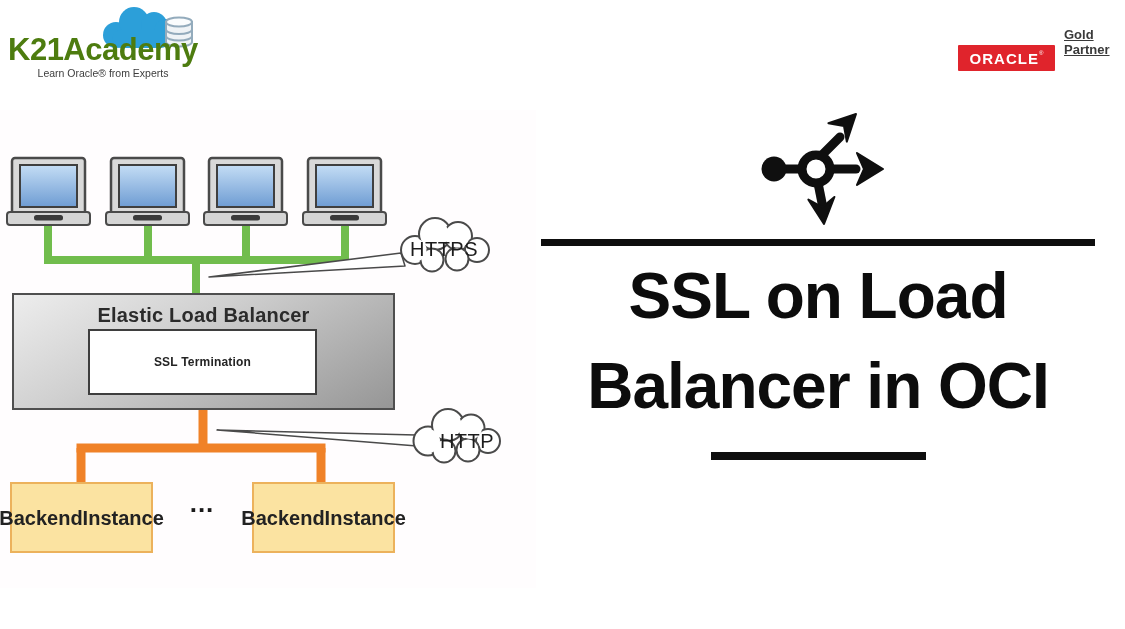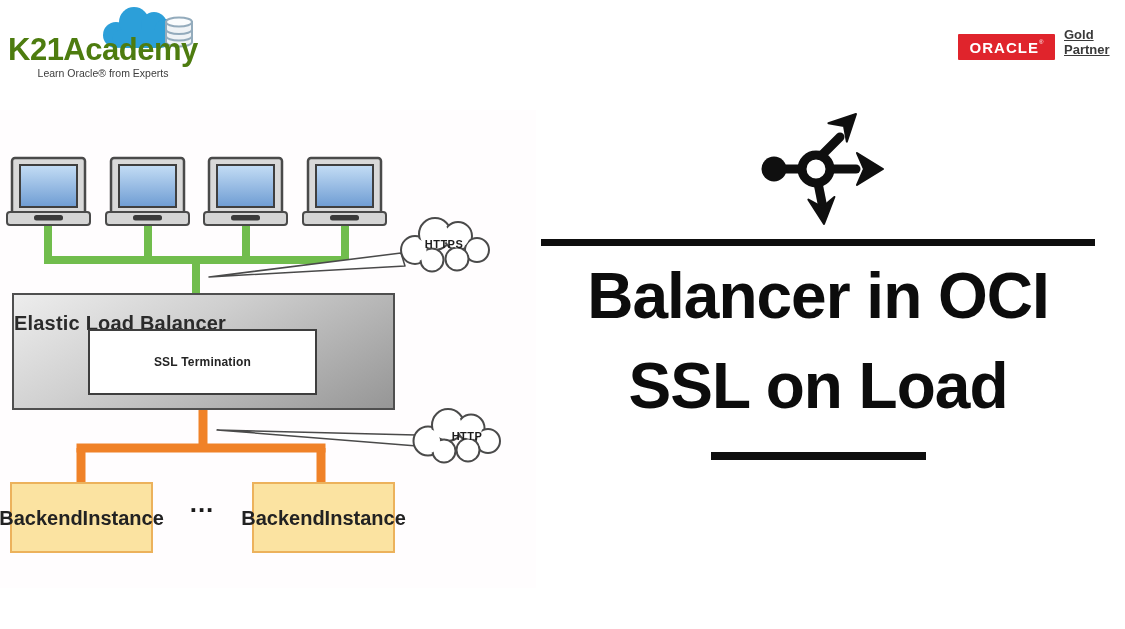--- a/index.html
+++ b/index.html
@@ -13,52 +13,52 @@
   .logo-text{
     position:absolute;left:0;top:30px;width:200px;
     font-size:31px;font-weight:bold;letter-spacing:-0.5px;color:#4d7c0f;line-height:31px;
   }
   .logo-tagline{
     position:absolute;left:0;top:63px;width:190px;text-align:center;
     font-size:10.5px;color:#3d3d3d;
   }
   .oracle-badge{position:absolute;left:958px;top:28px;width:160px;height:30px;}
   .oracle-red{
-    position:absolute;left:0;top:6px;width:97px;height:26px;background:#E0242C;
+    position:absolute;left:0;top:17px;width:97px;height:26px;background:#E0242C;
     display:flex;align-items:center;justify-content:center;border-radius:1px;
   }
   .oracle-red .oracle-name{color:#fff;font-weight:bold;font-size:15px;letter-spacing:1px;}
   .oracle-red .oracle-mark{color:#fff;font-size:6px;vertical-align:top;position:relative;top:-5px;}
   .oracle-tier{position:absolute;left:106px;top:0px;color:#3a3a3a;font-weight:bold;font-size:13px;line-height:14.5px;text-decoration:underline;}
   
   .diagram-panel{position:absolute;left:0;top:110px;width:536px;height:478px;background:#fffdfe;}
   .diagram-svg{position:absolute;left:0;top:0;width:536px;height:478px;}
   .elb-box{
     position:absolute;left:12px;top:183px;width:379px;height:113px;
     background:linear-gradient(150deg,#ededed 0%,#cfcfcf 40%,#969696 100%);
     border:2px solid #4f4f4f;
   }
-  .elb-title{margin-top:17px;font-size:20px;font-weight:bold;color:#2b2b2b;letter-spacing:0.2px;}
+  .elb-title{margin-top:9px;text-align:center;font-size:20px;font-weight:bold;color:#2b2b2b;letter-spacing:0.2px;}
   .ssl-box{
     position:absolute;left:74px;top:34px;width:225px;height:62px;background:#ffffff;
     border:2px solid #3e3e3e;display:flex;align-items:center;justify-content:center;
     font-size:12px;font-weight:bold;color:#242424;letter-spacing:0.2px;
   }
   .backend-box{
     position:absolute;top:372px;width:139px;height:67px;background:#FBE3A1;border:2px solid #ecb25c;
     display:flex;align-items:center;justify-content:center;
     font-size:20px;font-weight:bold;color:#222;line-height:24px;
   }
   .backend-left{left:10px;}
   .backend-right{left:252px;}
   .backend-dots{
     position:absolute;left:186px;top:378px;width:32px;text-align:center;
     font-size:26px;font-weight:bold;color:#1a1a1a;letter-spacing:1px;
   }
-  .cloud-label{position:absolute;text-align:center;font-size:11px;font-weight:bold;color:#1c1c1c;letter-spacing:0.5px;}
+  .cloud-label{position:absolute;text-align:center;font-size:20px;font-weight:normal;color:#1c1c1c;letter-spacing:0.5px;}
   .cloud-label-https{left:399px;top:128px;width:90px;}
   .cloud-label-http{left:423px;top:320px;width:88px;}
   
   .lb-icon-svg{position:absolute;left:756px;top:107px;width:132px;height:118px;}
   .title-rule-top{position:absolute;left:541px;top:239px;width:554px;height:7px;background:#0e0e0e;}
   .main-title{
     position:absolute;left:528px;top:251px;width:580px;text-align:center;
     font-size:64px;font-weight:bold;letter-spacing:-1px;line-height:90px;color:#0c0c0c;
   }
   .title-rule-bottom{position:absolute;left:711px;top:452px;width:215px;height:8px;background:#0e0e0e;}
@@ -222,18 +222,18 @@
     <circle cx="60" cy="62" r="14" fill="#ffffff" stroke="#0F0F0F" stroke-width="9"></circle>
     <g fill="#0F0F0F" stroke="#0F0F0F" stroke-width="2" stroke-linejoin="round">
       <polygon points="101,46 127,62 101,78 108,62"></polygon>
       <polygon points="72.4,16.2 100,7 90.8,34.6 88,19"></polygon>
       <polygon points="52.4,92.6 68,117 78.4,90 66.3,100.2"></polygon>
     </g>
   </svg>
 
   <div class="title-rule-top"></div>
   <div class="main-title">
+    <div>SSL on Load</div>
     <div>Balancer in OCI</div>
-    <div>SSL on Load</div>
   </div>
   <div class="title-rule-bottom"></div>
 
 </div>
 
 </body></html>

